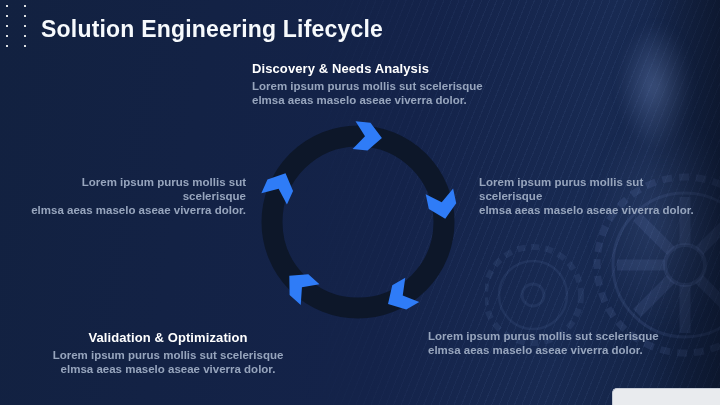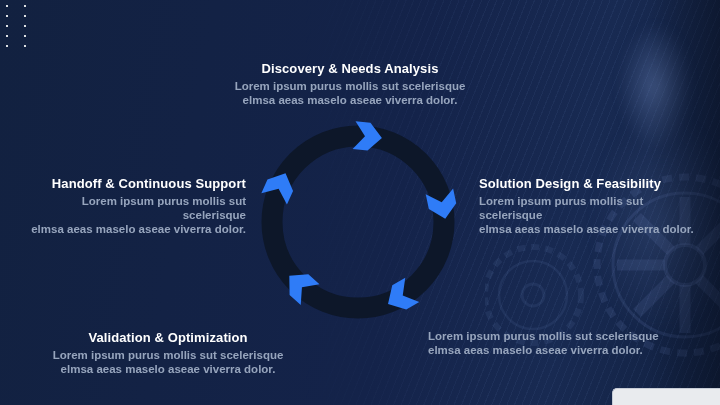--- a/index.html
+++ b/index.html
@@ -36,21 +36,21 @@
   }
   .dot-grid i{width:2px;height:2px;background:#fff;opacity:.85;display:block;}
   .title{
     position:absolute;left:41px;top:16px;margin:0;
     font-size:23px;font-weight:700;letter-spacing:.2px;color:#F7FAFD;
   }
   .cycle{position:absolute;left:248px;top:112px;}
   .stage{position:absolute;}
   .stage h3{margin:0 0 4px 0;font-size:13px;font-weight:700;color:#FFFFFF;letter-spacing:.1px;}
   .stage .line{font-size:11.5px;line-height:13.8px;color:#97A5BD;font-weight:bold;}
-  .pos-top{left:230px;top:61px;width:240px;text-align:center;}
+  .pos-top{left:252px;top:61px;width:240px;}
   .pos-right{left:479px;top:176px;width:230px;text-align:left;}
   .pos-left{left:16px;top:176px;width:230px;text-align:right;}
   .pos-bottom-left{left:43px;top:330px;width:250px;text-align:center;}
   .pos-bottom-right{left:428px;top:330px;width:240px;text-align:left;}
   .corner-card{
     position:absolute;left:612px;top:388px;width:108px;height:17px;
     border-top-left-radius:5px;border-top:1px solid #c6ccd6;border-left:1px solid #c6ccd6;
   }
 </style>
 </head>
@@ -91,20 +91,21 @@
       <i></i>
       <i></i>
       <i></i>
       <i></i>
       <i></i>
       <i></i>
       <i></i>
       <i></i>
   </div>
 
+  <h1 class="title">Solution Engineering Lifecycle</h1>
 
   <svg class="cycle" width="220" height="220" viewBox="0 0 220 220">
     <circle cx="110" cy="110" r="86" fill="none" stroke-width="21" stroke="#0D1729"></circle>
     <g transform="translate(110,110) rotate(-84) translate(86,0) rotate(90)">
       <polygon points="-13,-14 2,-14 15,0 2,14 -13,14 -2,0" fill="#2F7CF7"></polygon>
     </g>
     <g transform="translate(110,110) rotate(-12) translate(86,0) rotate(90)">
       <polygon points="-13,-14 2,-14 15,0 2,14 -13,14 -2,0" fill="#2F7CF7"></polygon>
     </g>
     <g transform="translate(110,110) rotate(60) translate(86,0) rotate(90)">
@@ -118,37 +119,35 @@
     </g>
   </svg>
 
   <div class="stage pos-top">
     <h3>Discovery &amp; Needs Analysis</h3>
     <div class="line">Lorem ipsum purus mollis sut scelerisque</div>
     <div class="line">elmsa aeas maselo aseae viverra dolor.</div>
   </div>
 
   <div class="stage pos-right">
-    <h3>Solution Design &amp; Feasibility</h3>
     <div class="line">Lorem ipsum purus mollis sut scelerisque</div>
     <div class="line">elmsa aeas maselo aseae viverra dolor.</div>
   </div>
 
   <div class="stage pos-bottom-right">
     <div class="line">Lorem ipsum purus mollis sut scelerisque</div>
     <div class="line">elmsa aeas maselo aseae viverra dolor.</div>
   </div>
 
   <div class="stage pos-bottom-left">
     <h3>Validation &amp; Optimization</h3>
     <div class="line">Lorem ipsum purus mollis sut scelerisque</div>
     <div class="line">elmsa aeas maselo aseae viverra dolor.</div>
   </div>
 
   <div class="stage pos-left">
-    <h3>Handoff &amp; Continuous Support</h3>
     <div class="line">Lorem ipsum purus mollis sut scelerisque</div>
     <div class="line">elmsa aeas maselo aseae viverra dolor.</div>
   </div>
 
   <div class="corner-card" style="background: rgb(233, 235, 238);"></div>
 
 </div>
 
 </body></html>

